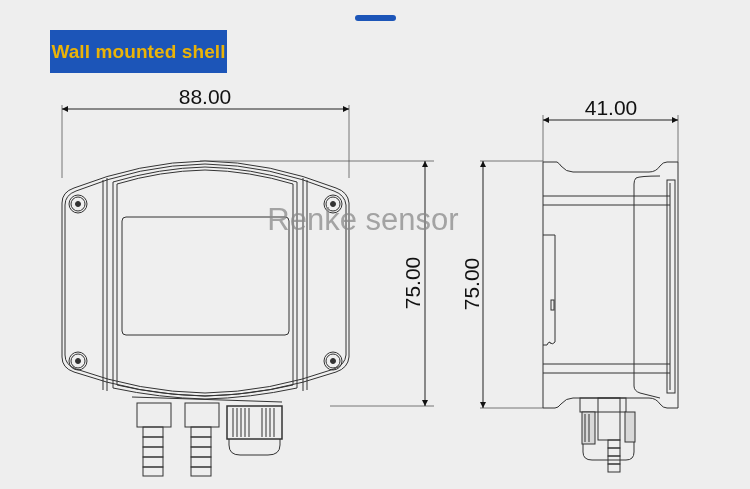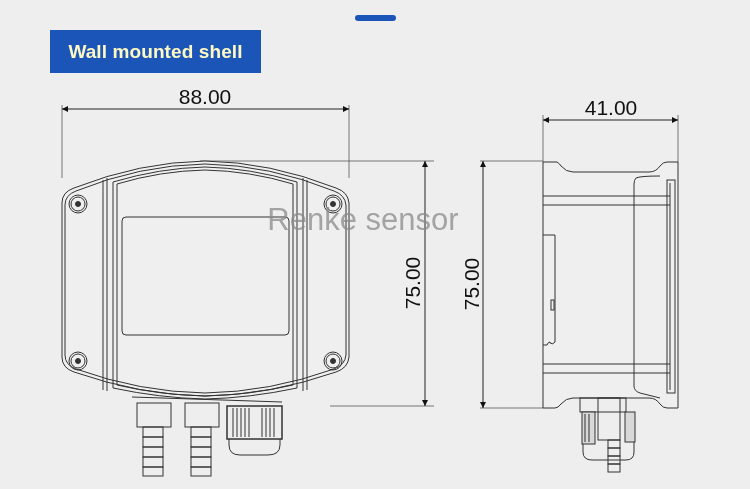--- a/index.html
+++ b/index.html
@@ -9,23 +9,23 @@
     font-family: "Liberation Sans", "DejaVu Sans", sans-serif;
     position: relative;
   }
   .top-bar {
     position: absolute; left: 355px; top: 15px;
     width: 41px; height: 6px; border-radius: 3px;
     background: var(--accent);
   }
   .title-badge {
     position: absolute; left: 50px; top: 30px;
-    width: 211px; height: 43px;
+    width: 177px; height: 43px;
     background: var(--accent);
-    color: #fef9c3; font-weight: bold; font-size: 19px;
+    color: #eab308; font-weight: bold; font-size: 19px;
     display: flex; align-items: center; justify-content: center;
     letter-spacing: 0.1px;
   }
   svg.drawing { position: absolute; left: 0; top: 0; }
   .dim-text {
     font-family: "Liberation Sans", "DejaVu Sans", sans-serif;
     font-size: 21px; fill: #111;
   }
   .watermark {
     font-family: "Liberation Sans", "DejaVu Sans", sans-serif;

